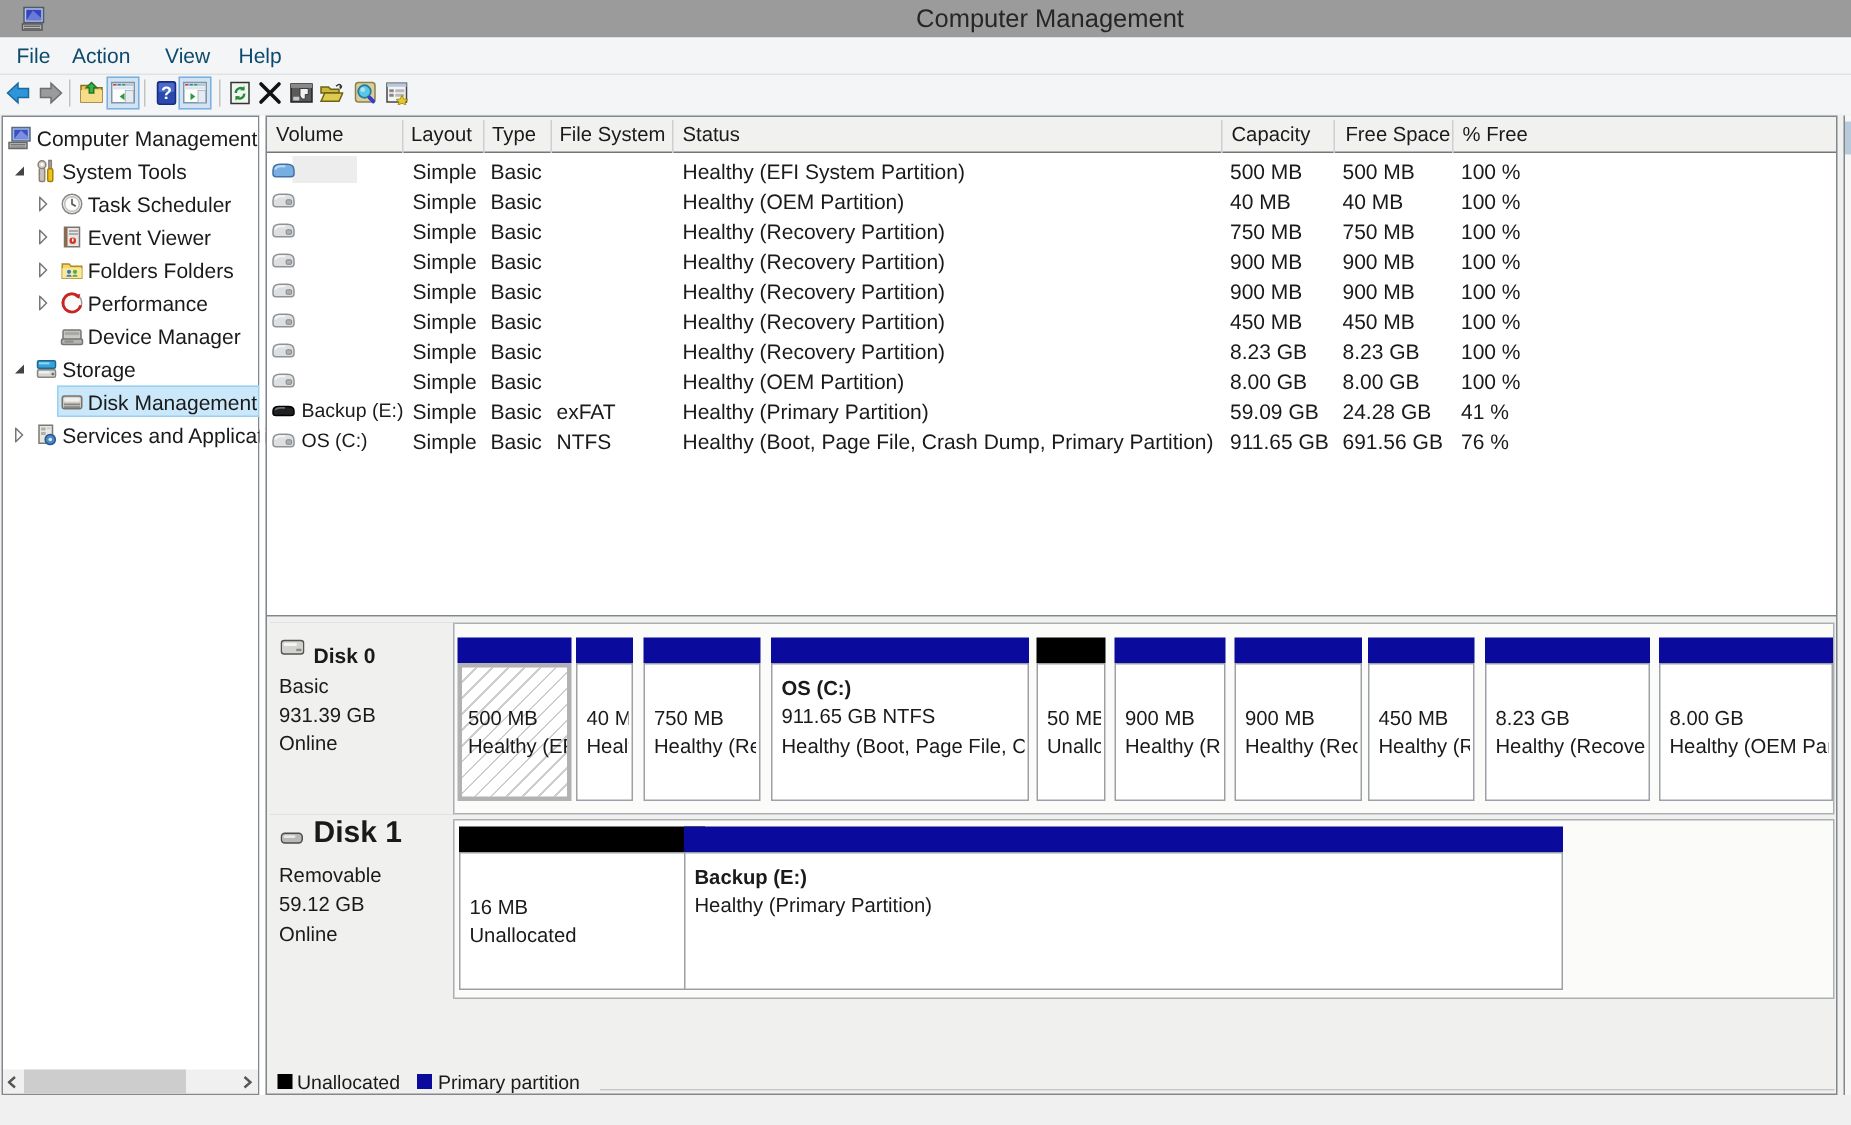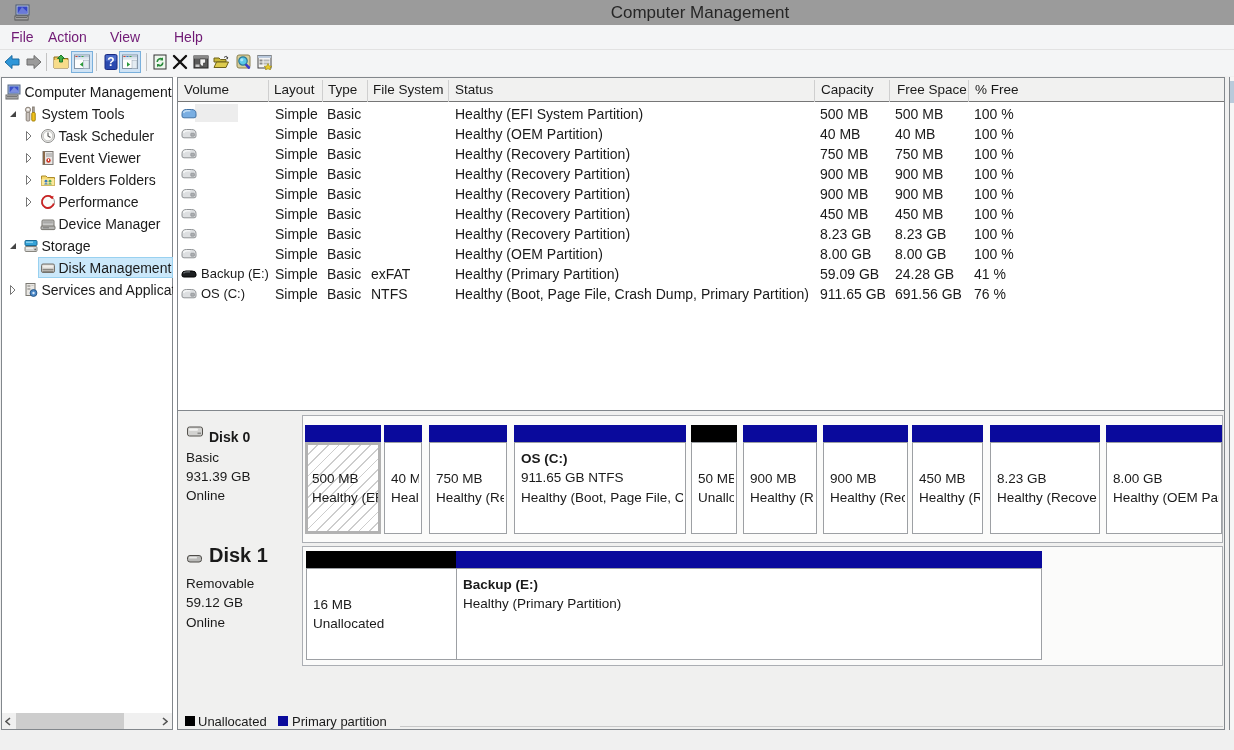--- a/index.html
+++ b/index.html
@@ -2,21 +2,21 @@
 <html><head><meta charset="utf-8"><style>
 *{margin:0;padding:0;box-sizing:border-box}
 html,body{width:1234px;height:750px;overflow:hidden}
 body{font-family:"Liberation Sans",sans-serif;background:#f0f0f0;position:relative;color:#1a1a1a}
 .abs{position:absolute}
 .ti{position:absolute}
 .vi{position:absolute}
 #titlebar{position:absolute;left:0;top:0;width:1234px;height:25px;background:#9b9b9b}
 #title{position:absolute;left:700px;top:3px;transform:translateX(-50%);font-size:17px;color:#262626;white-space:nowrap}
 #menubar{position:absolute;left:0;top:25px;width:1234px;height:24px;background:#f4f5f6}
-.mi{position:absolute;top:29px;font-size:14px;color:#701a75}
+.mi{position:absolute;top:29px;font-size:14px;color:#0c4a6e}
 #toolbar{position:absolute;left:0;top:49px;width:1234px;height:27px;background:#f4f5f6;border-top:1px solid #e2e2e2}
 .tsep{position:absolute;top:53px;width:1px;height:18px;background:#c3c3c3}
 .tbtn{position:absolute;top:54px;width:16px;height:16px}
 .tbox{position:absolute;top:51px;width:22px;height:22px;background:#cfe3f5;border:1px solid #7ab0dc}
 #leftpanel{position:absolute;left:1px;top:77px;width:172px;height:653px;background:#fff;border:1px solid #82878c;overflow:hidden}
 .tsel{position:absolute;background:#cbe8fa;border:1px solid #99d1f0}
 .ttext{position:absolute;font-size:14px;white-space:nowrap;color:#1a1a1a}
 .arrow-exp{position:absolute;width:0;height:0;border-bottom:6px solid #444;border-left:6px solid transparent}
 #rightpanel{position:absolute;left:177px;top:77px;width:1048px;height:653px;border:1px solid #82878c;background:#f0f0ef}
 #tablepane{position:absolute;left:0px;top:0px;width:1046px;height:333px;background:#fff;border-bottom:1px solid #82878c}
@@ -43,21 +43,21 @@
     <path d="M3.5 9.5 L8 3 L13.5 8 L13.5 9.5 Z" fill="#6a7ad8"></path>
     <rect x="1" y="12" width="13" height="4" fill="#c9c9c9" stroke="#555"></rect>
     <rect x="2" y="13" width="11" height="1" fill="#666"></rect>
     <rect x="2" y="14.6" width="11" height="0.9" fill="#666"></rect>
   </svg>
 <div id="title">Computer Management</div>
 <div id="menubar"></div>
 <div class="mi" style="left:11px">File</div>
 <div class="mi" style="left:48px">Action</div>
 <div class="mi" style="left:110px">View</div>
-<div class="mi" style="left:174px">Help</div>
+<div class="mi" style="left:159px">Help</div>
 <div id="toolbar"></div>
 <div class="tsep" style="left:46px"></div>
 <div class="tsep" style="left:96px"></div>
 <div class="tsep" style="left:146px"></div>
 <svg class="tbtn" style="left:4px" width="16" height="16" viewBox="0 0 16 16">
     <path d="M1 8 L8 1.5 L8 5 L15 5 L15 11 L8 11 L8 14.5 Z" fill="#2e96d8" stroke="#1a6aa0"></path>
   </svg>
 <svg class="tbtn" style="left:26px" width="16" height="16" viewBox="0 0 16 16">
     <path d="M15 8 L8 1.5 L8 5 L1 5 L1 11 L8 11 L8 14.5 Z" fill="#9b9b9b" stroke="#6e6e6e"></path>
   </svg>

